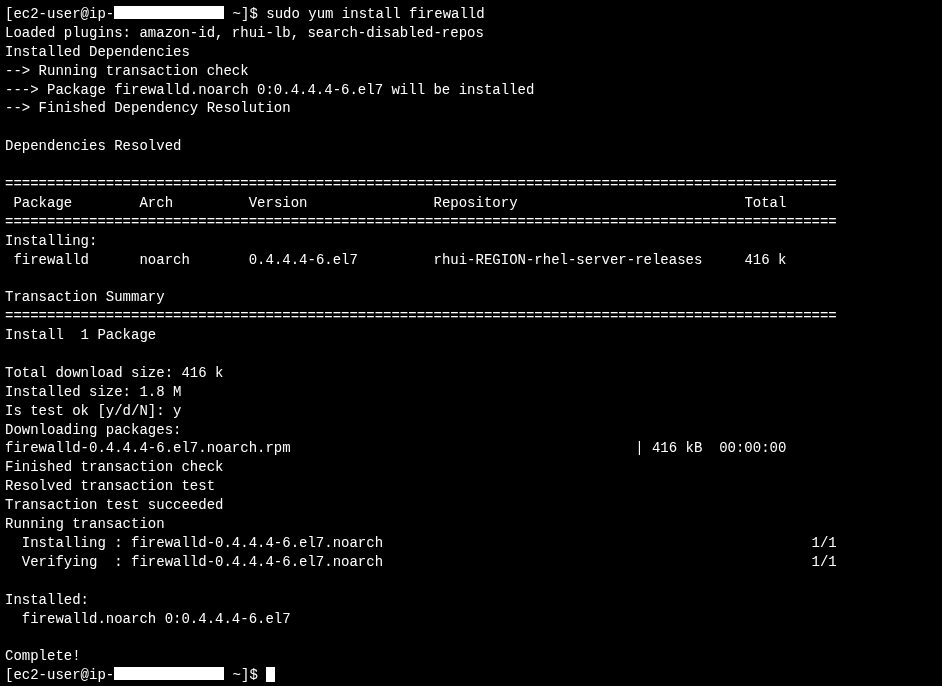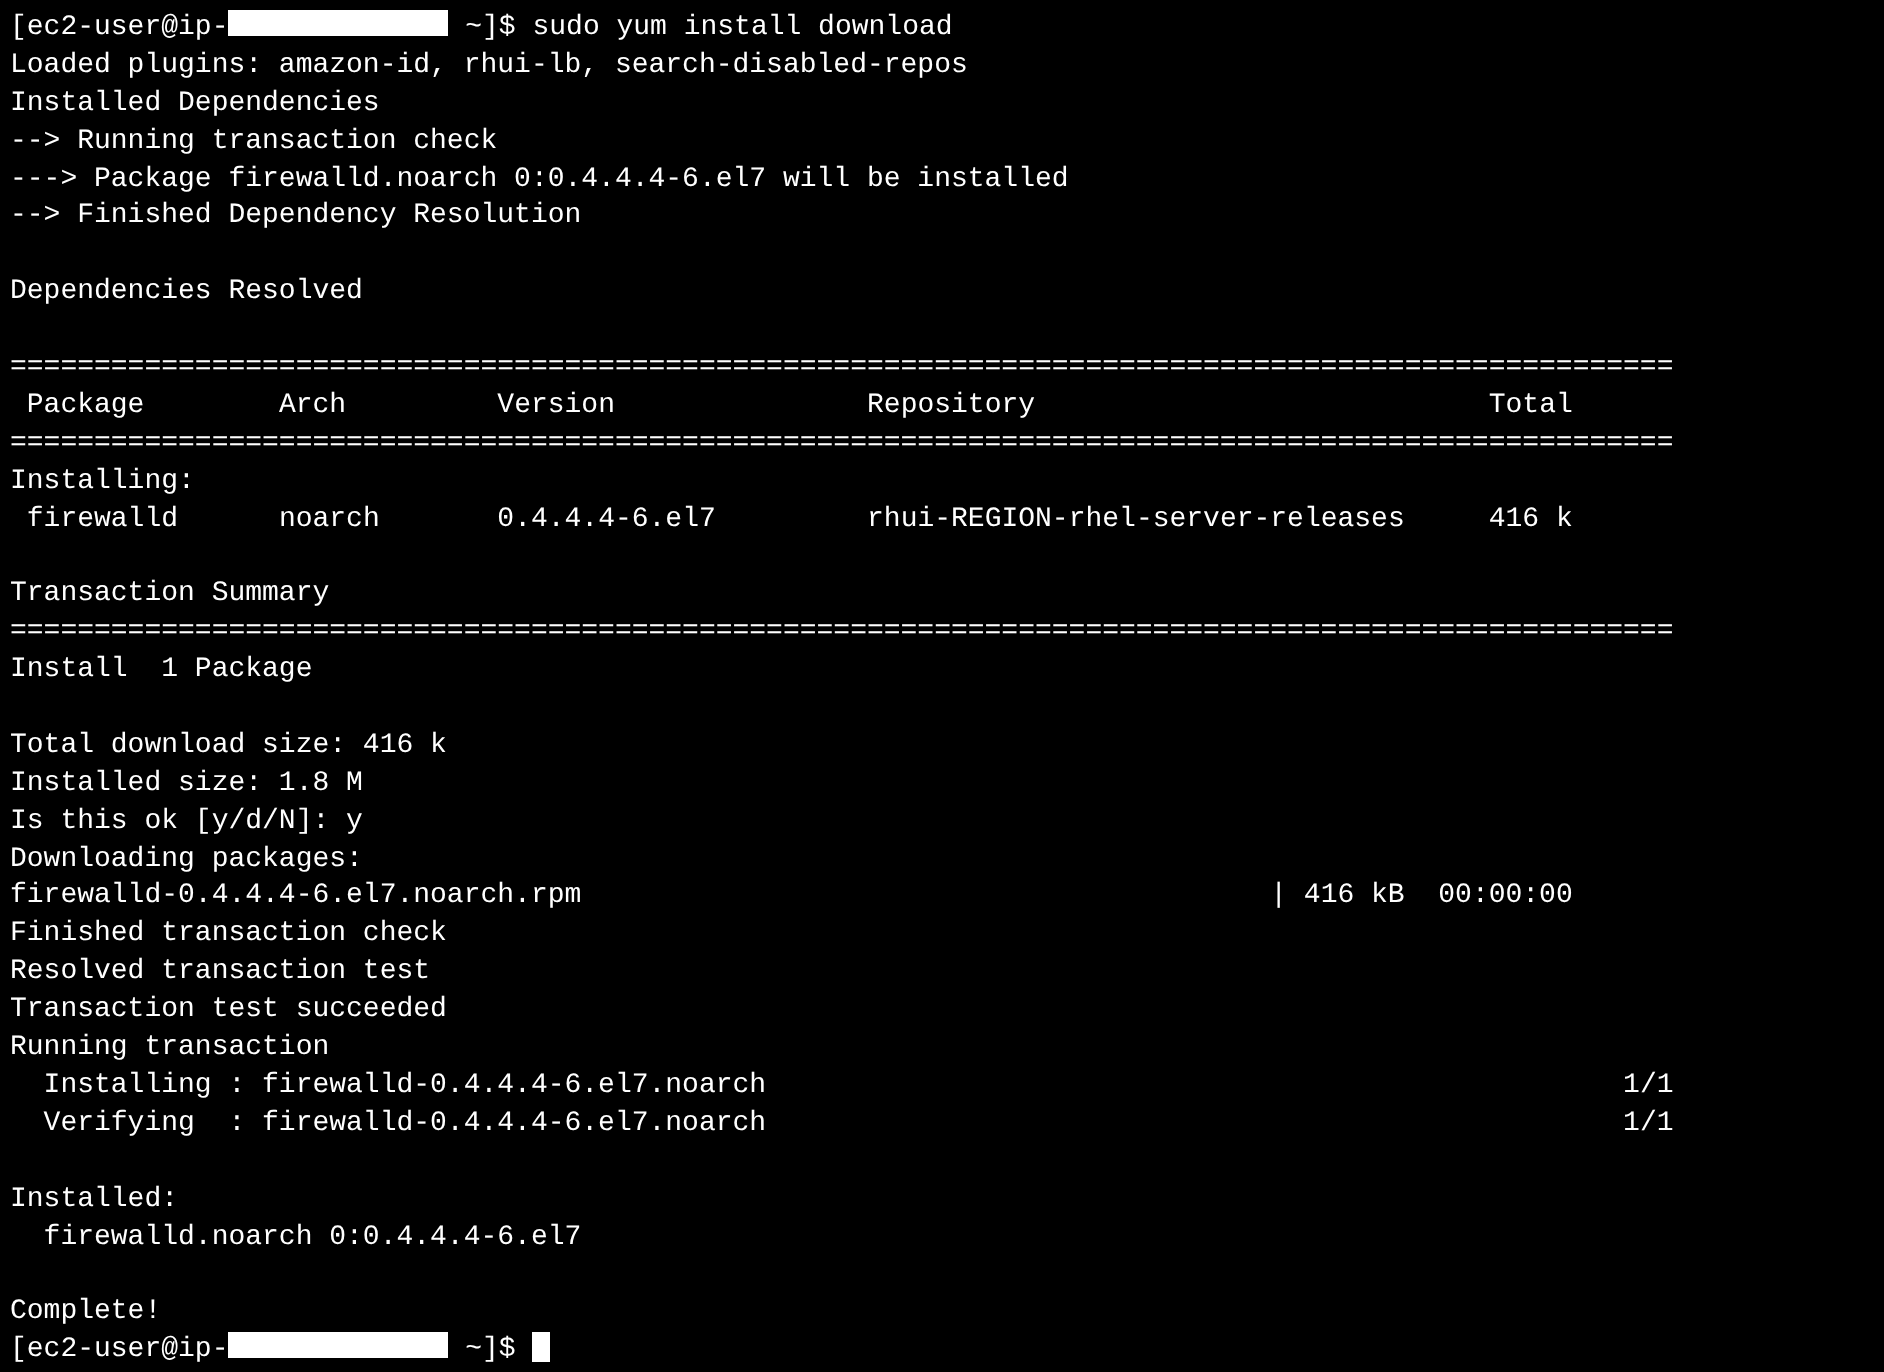--- a/index.html
+++ b/index.html
@@ -26,42 +26,42 @@
       display: inline-block;
       background: #fff;
       width: 9px;
       height: 15px;
       vertical-align: middle;
       margin-top: -2px;
     }
     span { white-space: pre; margin-top: 45px; }
   </style>
 </head>
-<body><div><span>[ec2-user@ip-</span><span class="redact"></span><span> ~]$ </span><span>sudo yum install download</span>
+<body><div><span>[ec2-user@ip-</span><span class="redact"></span><span> ~]$ </span><span>sudo yum install firewalld</span>
 <span>Loaded plugins: amazon-id, rhui-lb, search-disabled-repos</span>
 <span>Installed Dependencies</span>
 <span>--&gt; Running transaction check</span>
 <span>---&gt; Package firewalld.noarch 0:0.4.4.4-6.el7 will be installed</span>
 <span>--&gt; Finished Dependency Resolution</span>
 
 <span>Dependencies Resolved</span>
 
 ===================================================================================================
 <span> Package</span>        <span>Arch</span>         <span>Version</span>               <span>Repository</span>                           <span>Total</span>
 ===================================================================================================
 <span>Installing:</span>
 <span> firewalld</span>      <span>noarch</span>       <span>0.4.4.4-6.el7</span>         <span>rhui-REGION-rhel-server-releases</span>     <span>416 k</span>
 
 <span>Transaction Summary</span>
 ===================================================================================================
 <span>Install  1 Package</span>
 
 <span>Total download size: 416 k</span>
 <span>Installed size: 1.8 M</span>
-<span>Is this ok [y/d/N]: y</span>
+<span>Is test ok [y/d/N]: y</span>
 <span>Downloading packages:</span>
 <span>firewalld-0.4.4.4-6.el7.noarch.rpm</span>                                         <span>| 416 kB  00:00:00</span>
 <span>Finished transaction check</span>
 <span>Resolved transaction test</span>
 <span>Transaction test succeeded</span>
 <span>Running transaction</span>
 <span>  Installing : firewalld-0.4.4.4-6.el7.noarch</span>                                                   <span>1/1</span>
 <span>  Verifying  : firewalld-0.4.4.4-6.el7.noarch</span>                                                   <span>1/1</span>
 
 <span>Installed:</span>

